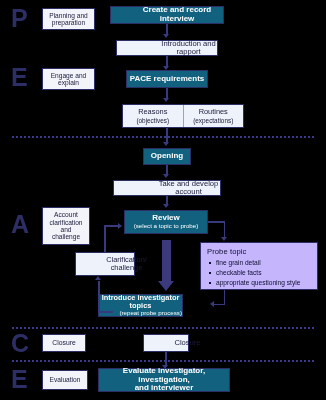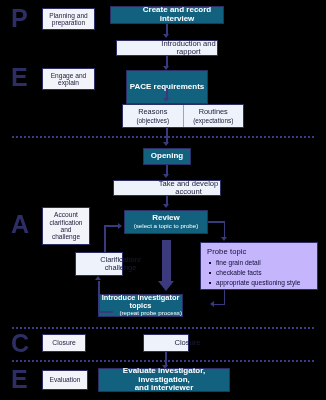--- a/index.html
+++ b/index.html
@@ -202,21 +202,21 @@
   <div class="vline" style="left:166px; top:56px; width:2px; height:12px;"></div>
   <div class="arrowhead-down" style="left:163.4px; top:66px;"></div>
 
   <div class="phase-letter" style="left:11px; top:65px; font-size:25px;">E</div>
 
   <div class="box box-sidelabel" style="left:42px; top:68px; width:53px; height:22px; font-size:6.6px;">
     <span>Engage and</span>
     <span>explain</span>
   </div>
 
-  <div class="box box-teal" style="left:126px; top:70px; width:82px; height:34px; font-size:8px;">
+  <div class="box box-teal" style="left:126px; top:70px; width:82px; height:18px; font-size:8px;">
     <span>PACE requirements</span>
   </div>
 
   <div class="vline" style="left:166px; top:88px; width:2px; height:12px;"></div>
   <div class="arrowhead-down" style="left:163.4px; top:98px;"></div>
 
   <div class="split-box" style="left:122px; top:104px; width:122px; height:24px;">
     <div class="split-half">
       <span class="split-main">Reasons</span>
       <span class="split-sub">(objectives)</span>
@@ -283,21 +283,21 @@
 
   <div class="box box-teal" style="left:98px; top:294px; width:85px; height:23px; font-size:7.4px;align-items:flex-end;">
     <span>Introduce investigator topics</span>
     <span class="box-sub">(repeat probe process)</span>
   </div>
 
   <div class="hline" style="left:98px; top:311px; width:15px; height:1.6px;"></div>
   <div class="vline" style="left:98px; top:281px; width:1.6px; height:31px;"></div>
   <div class="arrowhead-up" style="left:95.2px; top:276px;"></div>
 
-  <div class="box box-light" style="left:75px; top:252px; width:48px; height:24px; font-size:7.4px;">
+  <div class="box box-light" style="left:75px; top:252px; width:60px; height:24px; font-size:7.4px;">
     <span>Clarification/</span>
     <span>challenge</span>
   </div>
 
   <div class="vline" style="left:104px; top:225px; width:1.6px; height:27px;"></div>
   <div class="hline" style="left:104px; top:225px; width:15px; height:1.6px;"></div>
   <div class="arrowhead-right" style="left:118px; top:222.6px;"></div>
 
   <div class="dashed-rule" style="left:12px; top:327px; width:302px;"></div>
 

